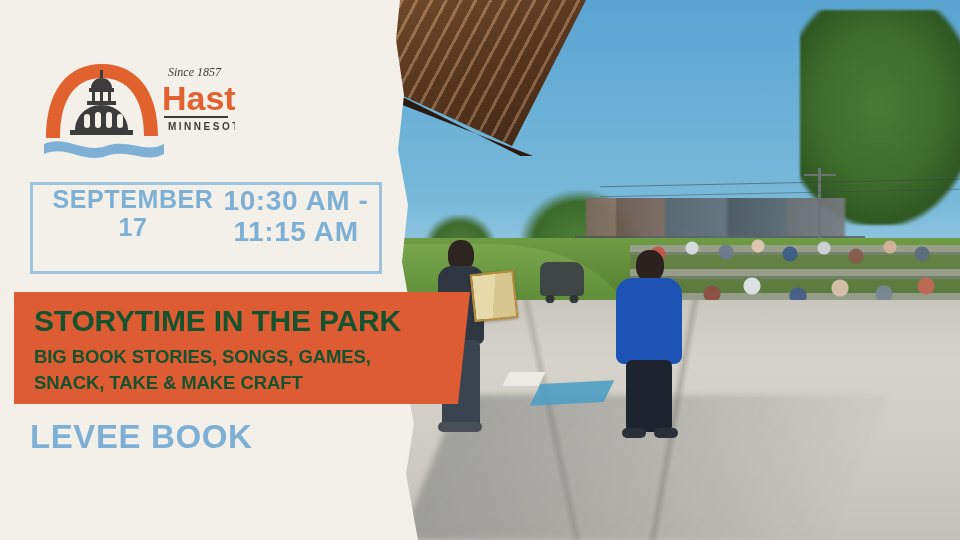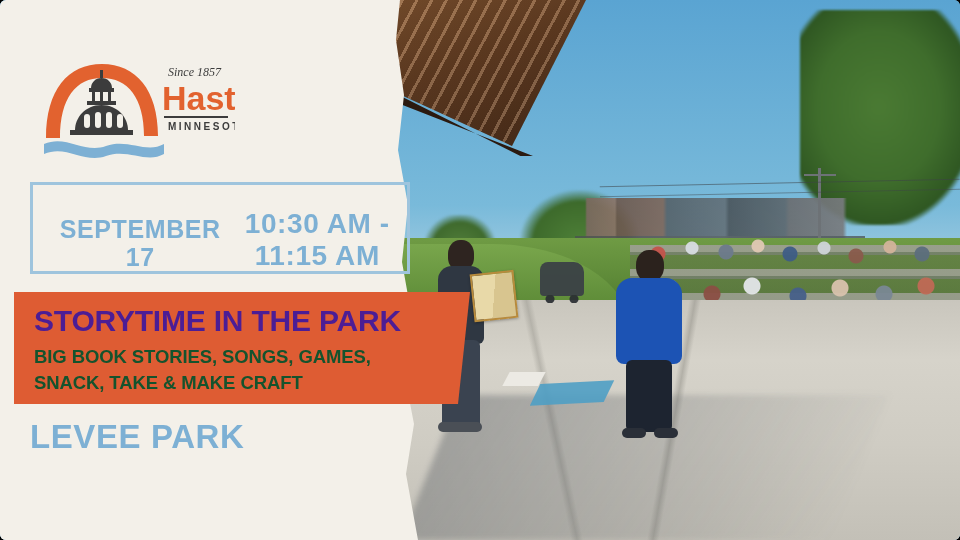--- a/index.html
+++ b/index.html
@@ -7,21 +7,20 @@
     padding: 0;
     background: #000;
   }
   .stage {
     position: relative;
     width: 960px;
     height: 540px;
     overflow: hidden;
     font-family: "Liberation Sans", sans-serif;
     background: #87b8d8;
-    border-radius: 6px;
   }
 
   
   .photo {
     position: absolute;
     inset: 0;
     background:
       
       linear-gradient(to bottom, #5aa4d2 0%, #79bada 38%, #a8cfe2 52%, #bcd8e6 60%, #bcd8e6 100%);
   }
@@ -265,25 +264,25 @@
     position: absolute;
     left: 40px; top: 50px;
     width: 195px; height: 115px;
   }
   .logo svg { display: block; }
 
   
   .date-box {
     position: absolute;
     left: 30px; top: 182px;
-    width: 380px; height: 92px;
+    width: 352px; height: 92px;
     border: 3px solid #9ec4dd;
     box-sizing: border-box;
     display: flex;
-    align-items: flex-end;
+    align-items: flex-start;
     justify-content: space-around;
     padding: 0 10px;
   }
   .date-left, .date-right {
     color: #7db0d4;
     font-weight: 700;
     font-size: 25px;
     line-height: 1.12;
     letter-spacing: .6px;
     text-align: center;
@@ -296,21 +295,21 @@
   .band {
     position: absolute;
     left: 14px; top: 292px;
     width: 456px; height: 112px;
     background: #de5c33;
     clip-path: polygon(0 0, 456px 0, 444px 112px, 0 112px);
   }
   .band-title {
     position: absolute;
     left: 34px; top: 304px;
-    color: #4c1d95;
+    color: #14532d;
     font-size: 30px;
     font-weight: 700;
     letter-spacing: -.2px;
     white-space: nowrap;
   }
   .band-sub {
     position: absolute;
     left: 34px; top: 344px;
     width: 405px;
     color: #14532d;
@@ -411,15 +410,15 @@
 
   <div class="date-box">
     <div class="date-left">SEPTEMBER 17</div>
     <div class="date-right">10:30 AM - 11:15 AM</div>
   </div>
 
   <div class="band"></div>
   <div class="band-title">STORYTIME IN THE PARK</div>
   <div class="band-sub">BIG BOOK STORIES, SONGS, GAMES, SNACK, TAKE &amp; MAKE CRAFT</div>
 
-  <div class="location">LEVEE PARK</div>
+  <div class="location">LEVEE BOOK</div>
 
 </div>
 
 </body></html>

